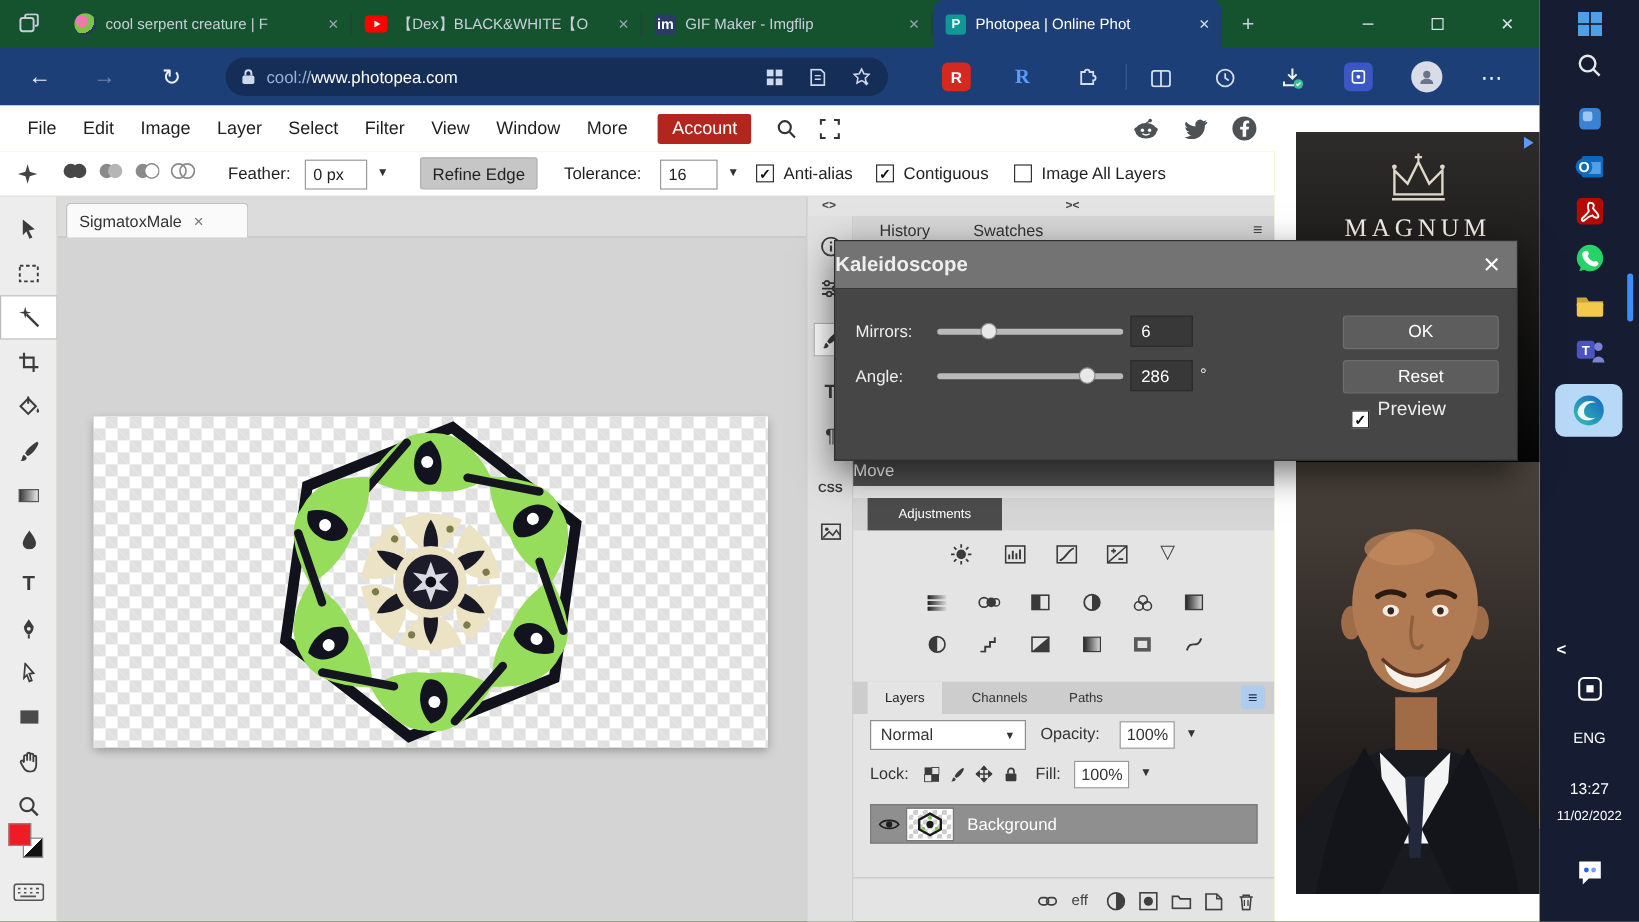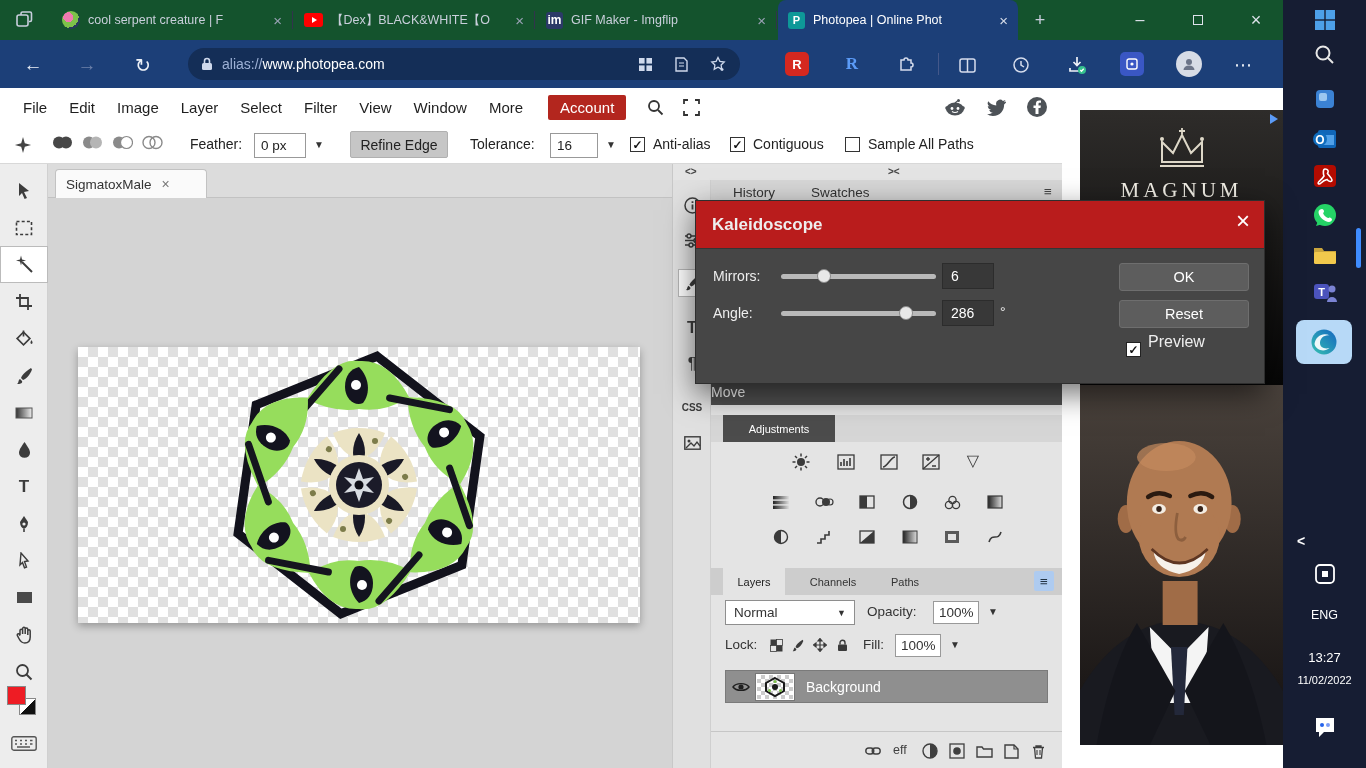--- a/index.html
+++ b/index.html
@@ -118,21 +118,21 @@
     <div class="a cc navg" style="left:74px;top:12px;width:26px;height:26px;color:#6f83ab;">→</div>
     <div class="a cc navg" style="left:130px;top:12px;width:26px;height:26px;">↻</div>
 
     <div id="urlpill">
       <span class="cc" style="margin-left:13px;">
         <svg width="12" height="14" viewBox="0 0 12 14">
               <rect x="1" y="6" width="10" height="7" rx="1.5" fill="#cfd9ec"></rect>
               <path d="M3.5,6 V4 a2.5,2.5 0 0 1 5,0 V6" fill="none" stroke="#cfd9ec" stroke-width="1.6"></path>
             </svg>
       </span>
-      <span style="margin-left:9px;font-size:14px;"><span style="color:#9db1d6;">alias://</span><span style="color:#fff;">www.photopea.com</span></span>
+      <span style="margin-left:9px;font-size:14px;"><span style="color:#9db1d6;">cool://</span><span style="color:#fff;">www.photopea.com</span></span>
       <span style="flex:1;"></span>
       <span class="cc" style="margin-right:22px;">
         <svg width="15" height="15" viewBox="0 0 15 15">
               <rect x="1" y="1" width="5.6" height="5.6" fill="#cfd9ec"></rect>
               <rect x="8.4" y="1" width="5.6" height="5.6" fill="#cfd9ec"></rect>
               <rect x="1" y="8.4" width="5.6" height="5.6" fill="#cfd9ec"></rect>
               <rect x="8.4" y="8.4" width="5.6" height="5.6" fill="#cfd9ec"></rect>
             </svg>
       </span>
       <span class="cc" style="margin-right:22px;">
@@ -277,21 +277,21 @@
       <span class="drop" style="left:314px;">▼</span>
       <div class="a cc" style="left:350px;top:5px;width:98px;height:27px;background:#c6c6c6;border:1px solid #b0b0b0;border-radius:2px;">Refine Edge</div>
       <span class="a" style="left:470px;top:10px;">Tolerance:</span>
       <div class="inbox" style="left:550px;width:48px;">16</div>
       <span class="drop" style="left:606px;">▼</span>
       <span class="cb" style="left:630px;">✓</span>
       <span class="a" style="left:653px;top:10px;">Anti-alias</span>
       <span class="cb" style="left:730px;">✓</span>
       <span class="a" style="left:753px;top:10px;">Contiguous</span>
       <span class="cb" style="left:845px;"></span>
-      <span class="a" style="left:868px;top:10px;">Sample All Paths</span>
+      <span class="a" style="left:868px;top:10px;">Image All Layers</span>
     </div>
 
     <div id="tools">
       <div style="height:8px;"></div>
       <div class="tool">
             <svg width="16" height="18" viewBox="0 0 16 18">
               <path d="M3,1 L13,9 L8,10 L11,16 L8.6,17 L6,11 L3,14 Z" fill="#3c3c3c"></path>
             </svg>
           </div>
       <div class="tool">
@@ -735,21 +735,21 @@
           <path d="M106,128 Q102,148 107,154 Q112,157 115,152" stroke="#8d5f3e" stroke-width="3" fill="none"></path>
           <path d="M80,166 Q108,190 137,166 Q134,184 108,189 Q82,184 80,166 Z" fill="#f6f1ea"></path>
           <path d="M78,164 Q108,192 139,164" stroke="#5e3622" stroke-width="3" fill="none"></path>
         </svg>
       </div>
     </div>
   </div>
 </div>
 
 <div id="dialog">
-  <div style="height:48px;display:flex;align-items:center;padding-left:16px;font-size:17px;font-weight:bold;background:#b91c1c;border-bottom:1px solid #353535;">
+  <div style="height:40px;display:flex;align-items:center;font-size:17px;font-weight:bold;background:#737373;border-bottom:1px solid #353535;">
     <span>Kaleidoscope</span>
   </div>
   <span class="a" style="right:14px;top:6px;font-size:24px;color:#fff;">×</span>
 
   <span class="a" style="left:17px;top:67px;font-size:14px;">Mirrors:</span>
   <div class="strack" style="left:85px;top:73px;">
         <span class="sthumb" style="left:36px;"></span>
       </div>
   <div class="valbox" style="left:246px;top:62px;">6</div>
 

